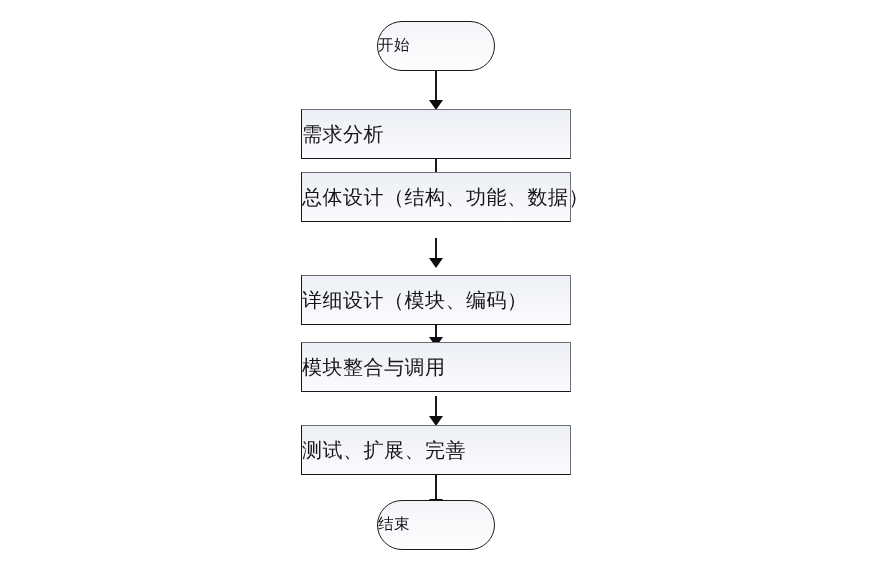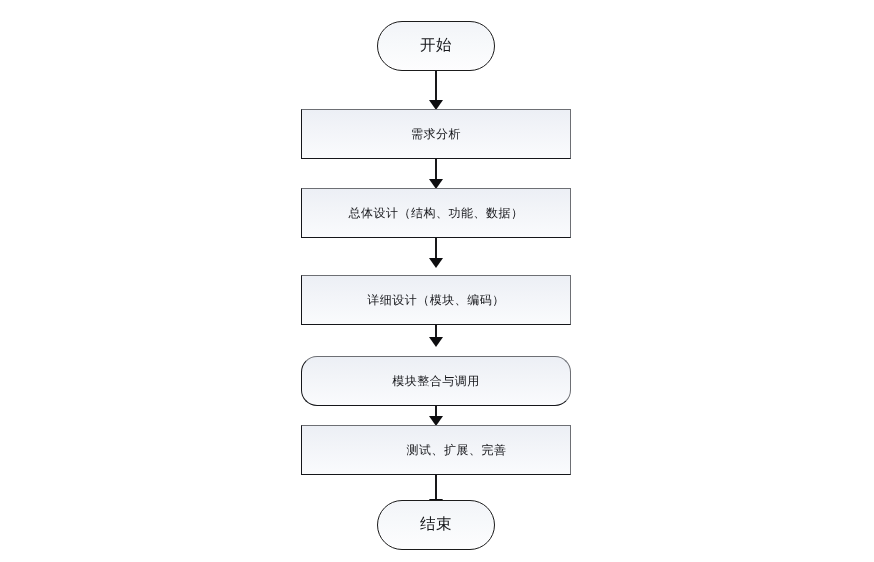--- a/index.html
+++ b/index.html
@@ -22,21 +22,20 @@
     width: 874px;
     height: 562px;
   }
 
   
   .node {
     position: absolute;
     box-sizing: border-box;
     display: flex;
     align-items: center;
-    justify-content: center;
     text-align: center;
   }
 
   
   .terminator {
     left: 377px;
     width: 118px;
     height: 50px;
     border: 1.4px solid #1b1b1b;
     border-radius: 25px;
@@ -50,28 +49,28 @@
     left: 301px;
     width: 270px;
     height: 50px;
     background: linear-gradient(to bottom, #eceff5 0%, #f2f4f8 40%, #fafbfd 100%);
     border-top: 1.6px solid #6d6f74;
     border-left: 1.6px solid #15161a;
     border-right: 1.6px solid #6d6f74;
     border-bottom: 1.6px solid #15161a;
   }
   .process.p1 { top: 109px; }
-  .process.p2 { top: 188px; }
+  .process.p2 { top: 172px; }
   .process.p3 { top: 275px; }
-  .process.p4 { top: 356px; border-radius: 16px; }
-  .process.p5 { top: 425px; padding-left: 41px; }
+  .process.p4 { top: 342px; }
+  .process.p5 { top: 425px; }
 
   
   .node-label {
-    font-size: 12px;
+    font-size: 20px;
     line-height: 1;
     color: #15161a;
     letter-spacing: 0.5px;
     white-space: nowrap;
     user-select: none;
   }
   .terminator .node-label {
     font-size: 15.5px;
   }
 

